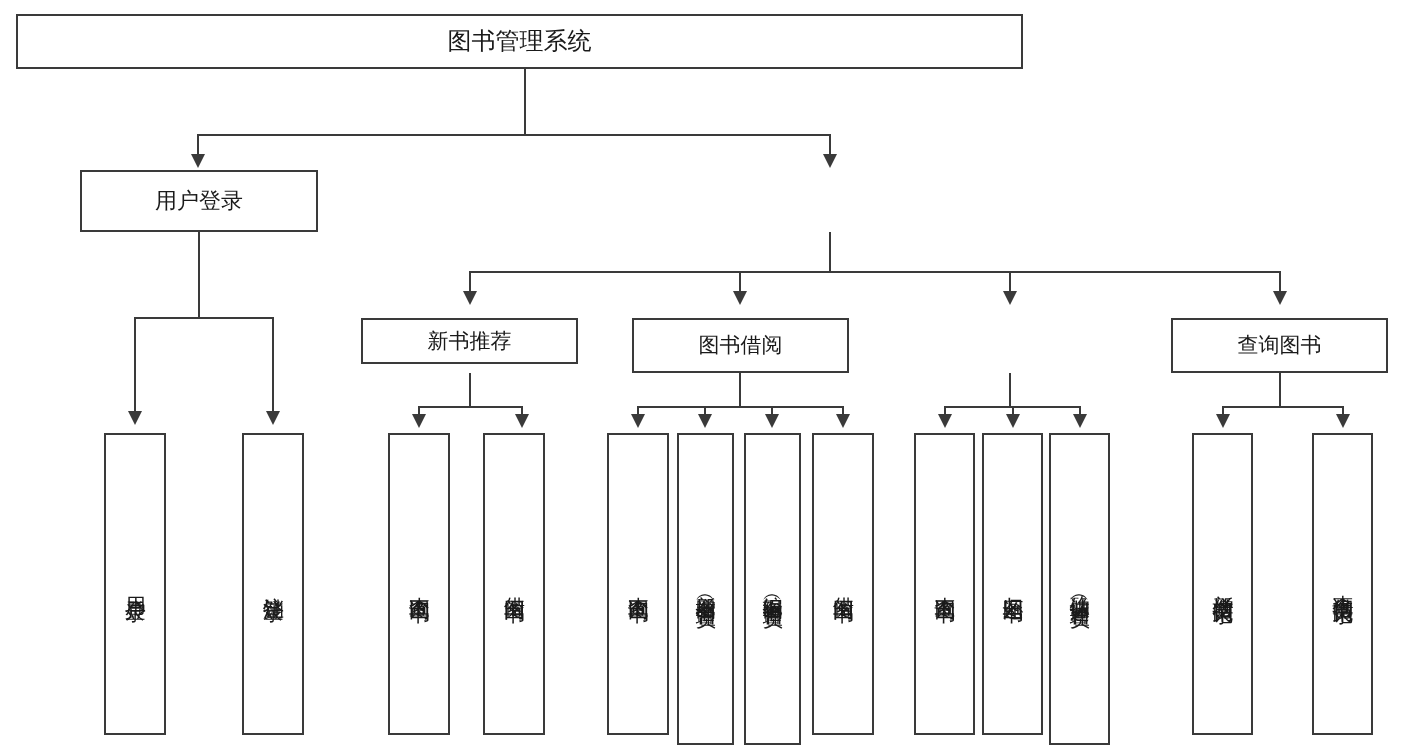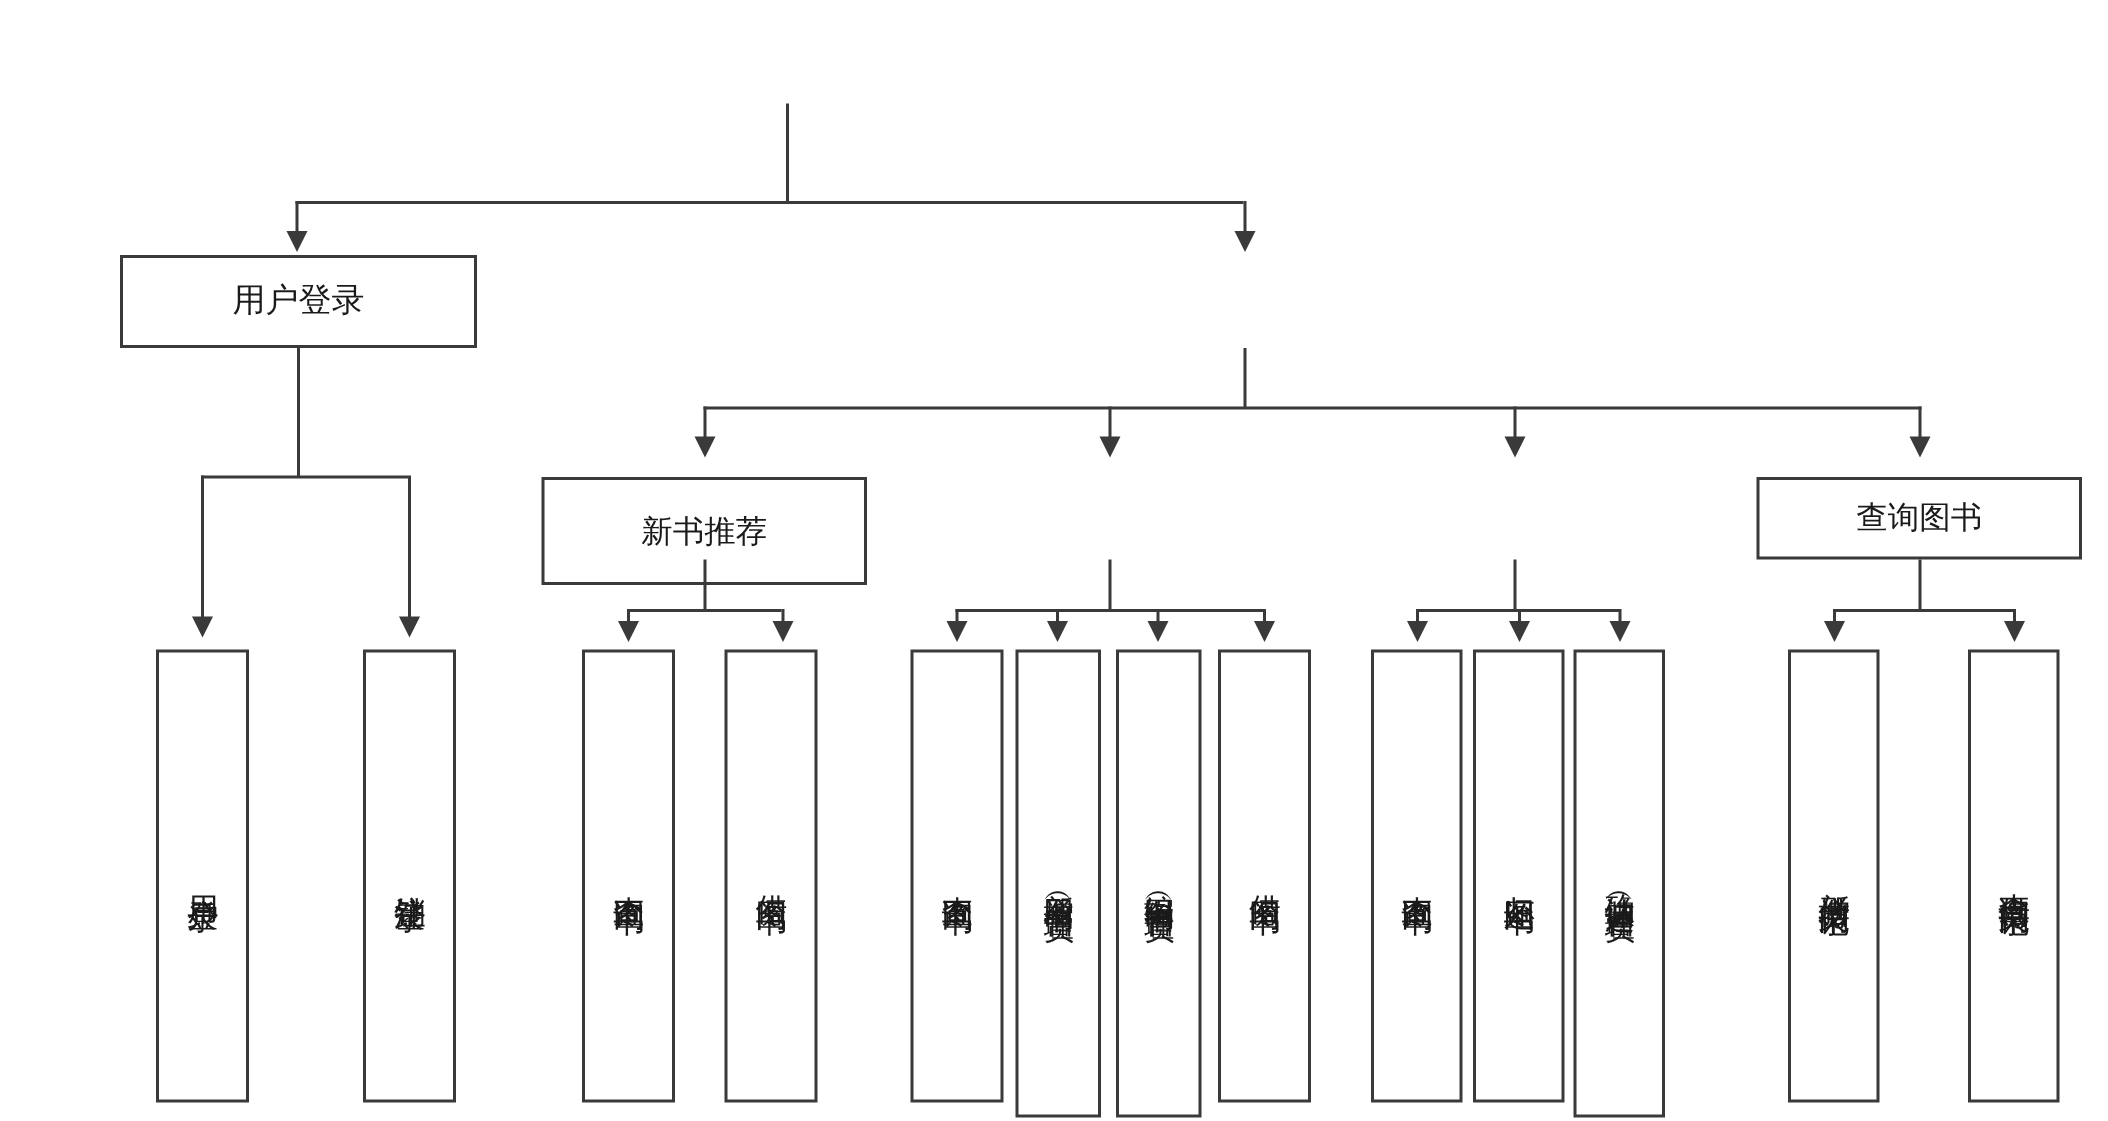--- a/index.html
+++ b/index.html
@@ -85,20 +85,23 @@
     letter-spacing: 0.5px;
     white-space: nowrap;
     pointer-events: none;
   }
 </style>
 </head>
 <body>
 
 <div id="canvas">
 
+  <div class="node root" style="left:16px; top:14px; width:1007px; height:55px;">
+    <span>图书管理系统</span>
+  </div>
 
   <div class="vline" style="left:524px; top:69px; height:66px;"></div>
 
   <div class="hline" style="left:197px; top:134px; width:632px;"></div>
 
   <div class="vline" style="left:197px; top:134px; height:22px;"></div>
   <div class="arrow" style="left:191px; top:154px;"></div>
   <div class="vline" style="left:829px; top:134px; height:22px;"></div>
   <div class="arrow" style="left:823px; top:154px;"></div>
 
@@ -118,24 +121,27 @@
   <div class="hline" style="left:469px; top:271px; width:812px;"></div>
   <div class="vline" style="left:469px; top:271px; height:22px;"></div>
   <div class="arrow" style="left:463px; top:291px;"></div>
   <div class="vline" style="left:739px; top:271px; height:22px;"></div>
   <div class="arrow" style="left:733px; top:291px;"></div>
   <div class="vline" style="left:1009px; top:271px; height:22px;"></div>
   <div class="arrow" style="left:1003px; top:291px;"></div>
   <div class="vline" style="left:1279px; top:271px; height:22px;"></div>
   <div class="arrow" style="left:1273px; top:291px;"></div>
 
-  <div class="node lvl3" style="left:361px; top:318px; width:217px; height:72px;">
+  <div class="node lvl3" style="left:361px; top:318px; width:217px; height:46px;">
     <span>新书推荐</span>
   </div>
 
+  <div class="node lvl3" style="left:632px; top:318px; width:217px; height:55px;">
+    <span>图书借阅</span>
+  </div>
 
 
   <div class="node lvl3" style="left:1171px; top:318px; width:217px; height:55px;">
     <span>查询图书</span>
   </div>
 
   <div class="vline" style="left:469px; top:373px; height:34px;"></div>
   <div class="hline" style="left:418px; top:406px; width:103px;"></div>
   <div class="vline" style="left:418px; top:406px; height:10px;"></div>
   <div class="arrow" style="left:412px; top:414px;"></div>

